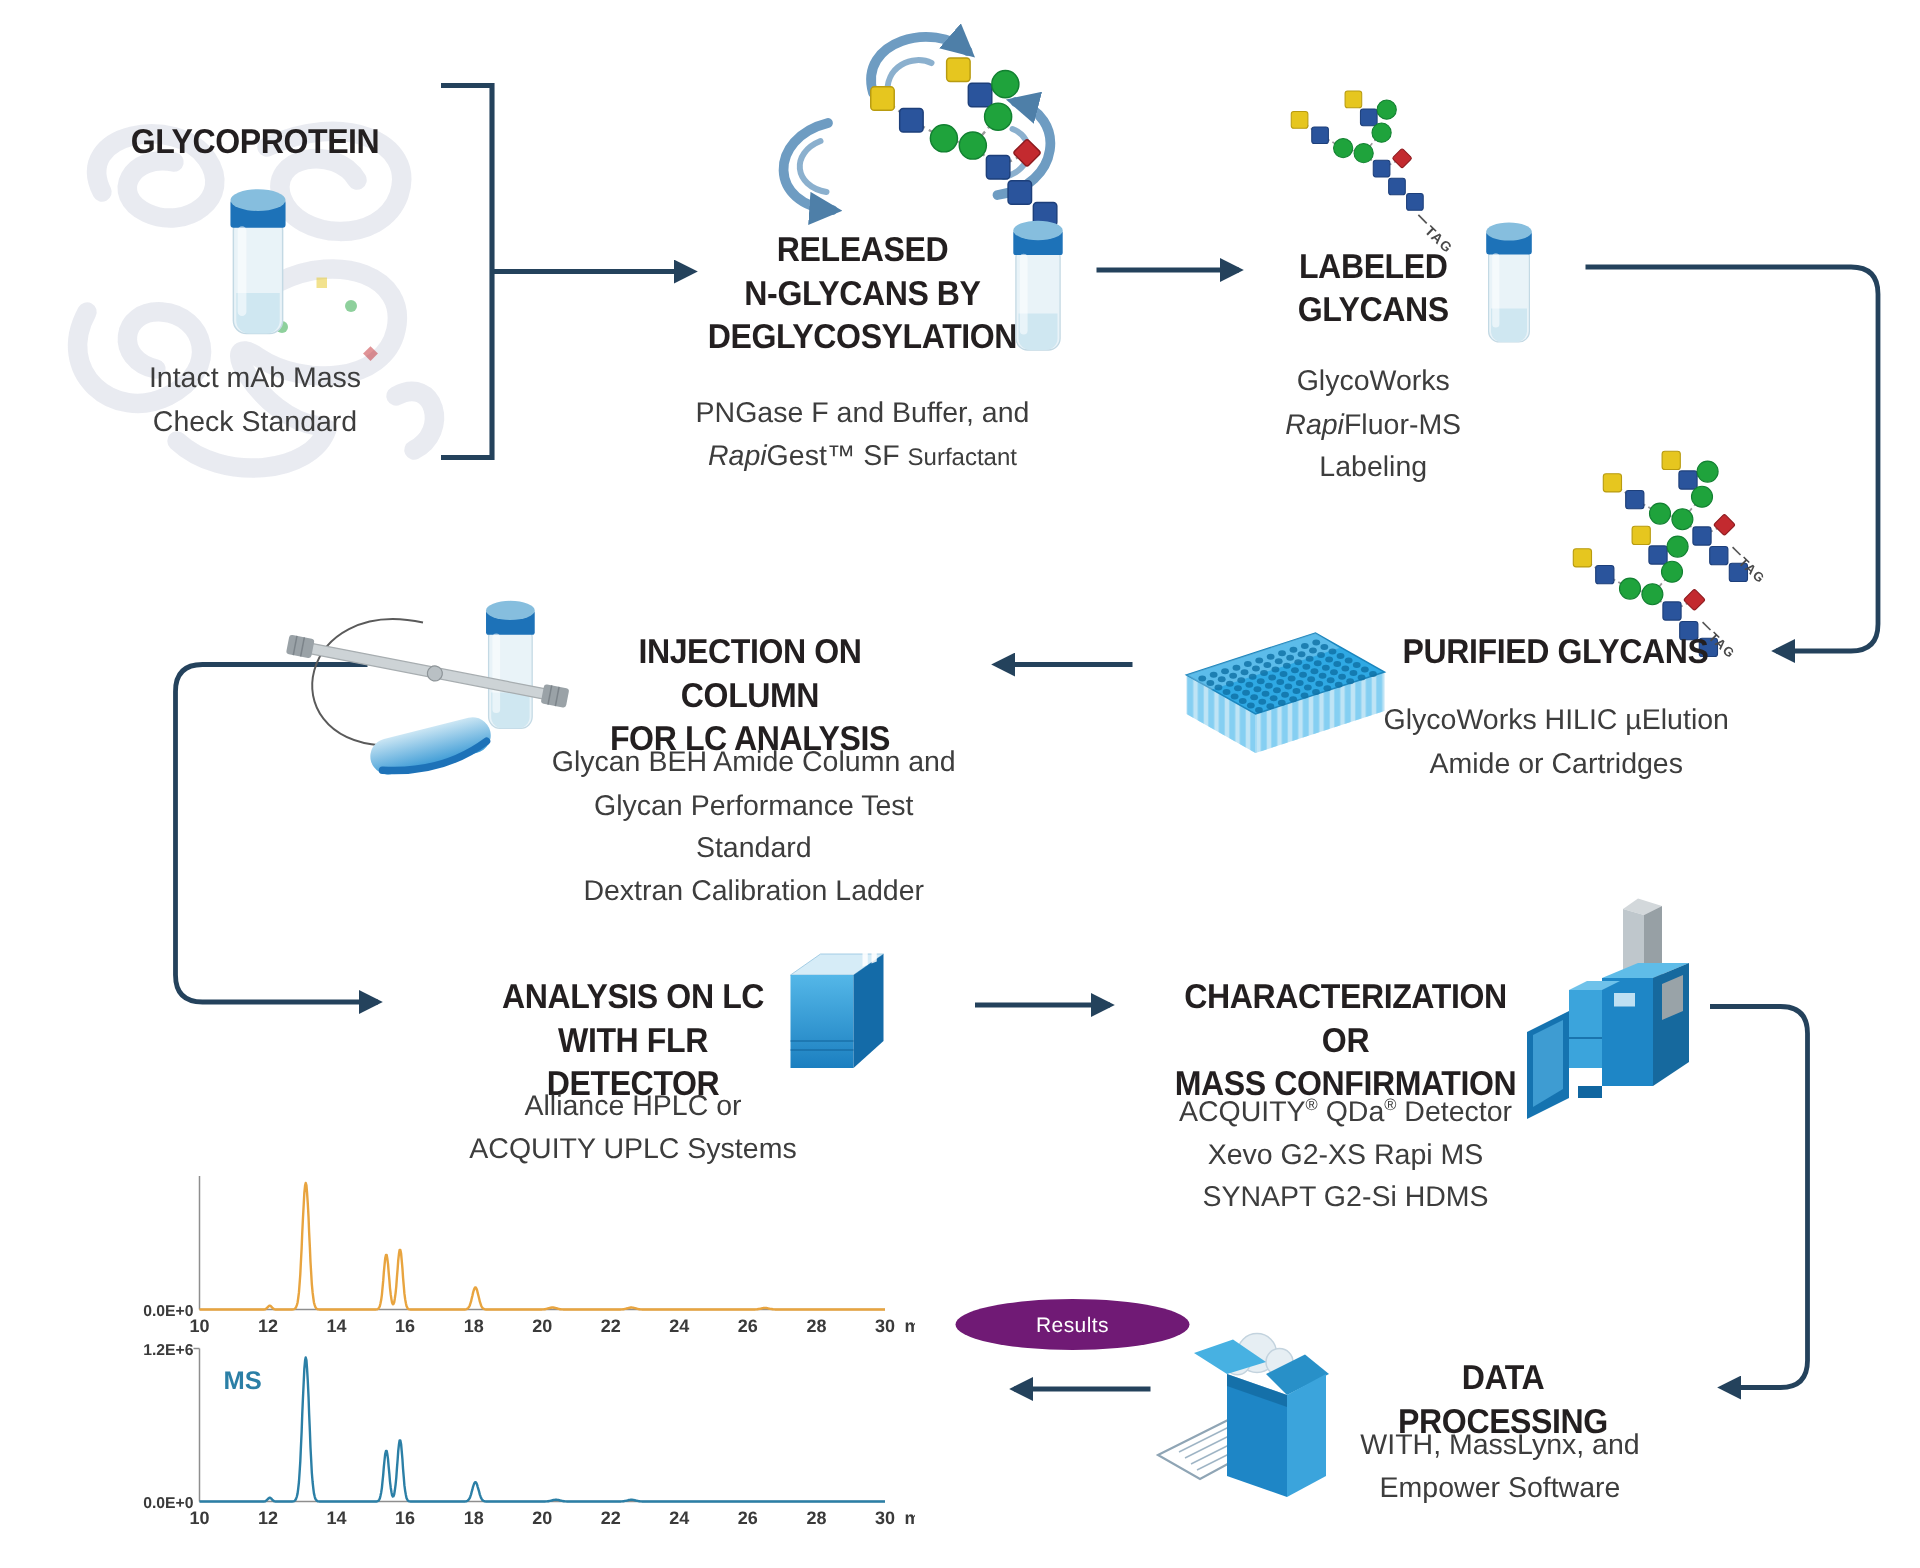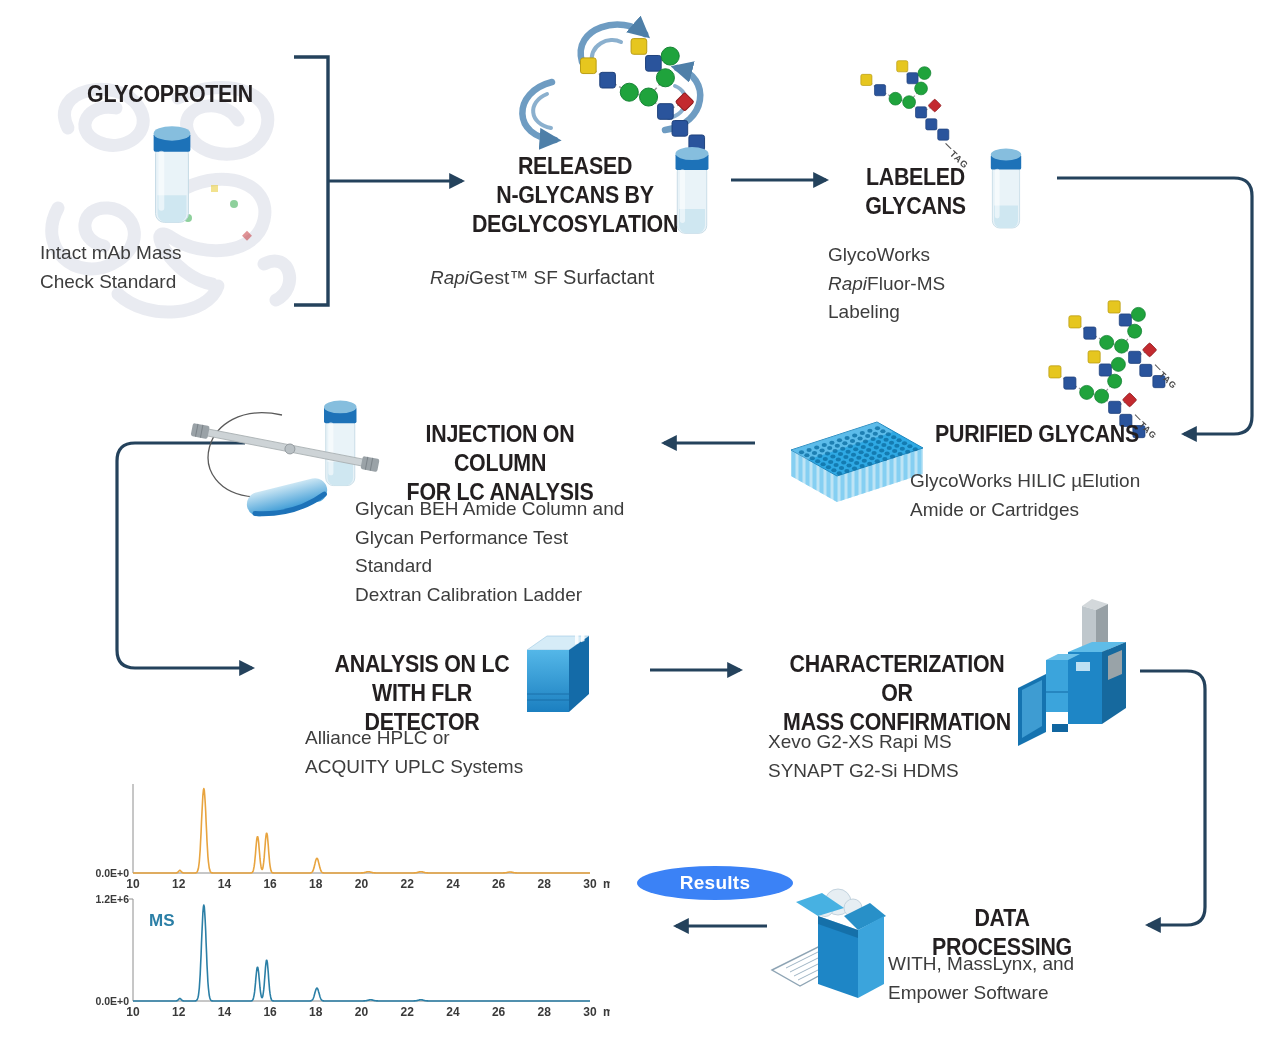--- a/index.html
+++ b/index.html
@@ -2,25 +2,25 @@
 <html><head>
 <meta charset="utf-8">
 <style>
   *{margin:0;padding:0;box-sizing:border-box}
   html,body{background:#ffffff}
   body{font-family:"Liberation Sans",sans-serif}
   #stage{position:relative;width:1272px;height:1045px;background:#fff;overflow:hidden}
   .abs{position:absolute}
   .title{font-weight:700;color:#231F20;font-size:23px;line-height:1.26;text-align:center;
          letter-spacing:-0.3px;transform:scaleX(.93)}
-  .sub{color:#3D3D3D;font-size:19px;line-height:1.5;text-align:left}
+  .sub{color:#3D3D3D;font-size:19px;line-height:1.5;text-align:center}
   .sub i{font-style:italic}
-  .sub .sm{font-size:20px}
+  .sub .sm{font-size:16px}
   sup.reg{font-size:11px;vertical-align:super;line-height:0}
-  .results{background:#3b82f6;color:#fff;font-weight:700;font-size:19px;display:flex;
+  .results{background:#701a75;color:#fff;font-weight:400;font-size:14px;display:flex;
            align-items:center;justify-content:center;border-radius:50%;letter-spacing:.3px}
   svg{display:block}
   svg text.tick{font:600 12px "Liberation Sans",sans-serif;fill:#3A3A3A}
   svg text.ylab{font:600 10.5px "Liberation Sans",sans-serif;fill:#3A3A3A}
   svg text.serieslab{font:600 17px "Liberation Sans",sans-serif}
   svg text.tagtxt{font:700 10px "Liberation Sans",sans-serif;fill:#4A4A4A;letter-spacing:1px}
 </style>
 </head>
 <body>
 
@@ -138,20 +138,21 @@
   </svg>
   <div class="abs title" style="left:450px;top:152px;width:250px">
     <div>RELEASED</div>
     <div>N-GLYCANS BY</div>
     <div>DEGLYCOSYLATION</div>
   </div>
   <svg class="abs" style="left:666px;top:140px" width="52" height="100" viewBox="0 0 60 112">
       <use href="#vial"></use>
     </svg>
   <div class="abs sub" style="left:430px;top:262px;width:290px">
+    <div>PNGase F and Buffer, and</div>
     <div><i>Rapi</i><span>Gest™ SF </span><span class="sm">Surfactant</span></div>
   </div>
 
   <svg class="abs" style="left:850px;top:56px" width="128" height="104" viewBox="0 0 132 112" overflow="visible">
     <use href="#glycan" transform="scale(0.92)"></use>
     <line x1="100" y1="94" x2="106" y2="100" stroke="#555" stroke-width="1.2"></line>
     <text class="tagtxt" x="104" y="106" transform="rotate(44 104 106)">TAG</text>
   </svg>
   <div class="abs title" style="left:838px;top:163px;width:155px">
     <div>LABELED</div>
@@ -327,20 +328,21 @@
     <rect x="68" y="24" width="3.5" height="13" fill="#FFFFFF" opacity="0.85" transform="skewY(-20)"></rect>
     <line x1="14" y1="64" x2="56" y2="64" stroke="#12639B" stroke-width="1" opacity="0.7"></line>
     <line x1="14" y1="70" x2="56" y2="70" stroke="#12639B" stroke-width="1" opacity="0.7"></line>
   </svg>
 
   <div class="abs title" style="left:772px;top:650px;width:250px">
     <div>CHARACTERIZATION OR</div>
     <div>MASS CONFIRMATION</div>
   </div>
   <div class="abs sub" style="left:768px;top:728px;width:258px">
+    <div><span>ACQUITY</span><sup class="reg">®</sup><span> QDa</span><sup class="reg">®</sup><span> Detector</span></div>
     <div>Xevo G2-XS Rapi MS</div>
     <div>SYNAPT G2-Si HDMS</div>
   </div>
   <svg class="abs" style="left:1012px;top:596px" width="130" height="162" viewBox="0 0 130 162">
     <polygon points="70,10 80,3 96,8 84,14" fill="#D3D8DB"></polygon>
     <polygon points="84,14 96,8 96,58 84,64" fill="#97A0A5"></polygon>
     <polygon points="70,10 84,14 84,64 70,60" fill="#BFC7CC"></polygon>
     <polygon points="56,56 80,46 114,46 90,56" fill="#5FBCE8"></polygon>
     <polygon points="90,56 114,46 114,112 90,128" fill="#16699E"></polygon>
     <polygon points="96,60 110,54 110,78 96,84" fill="#99A3A8"></polygon>

